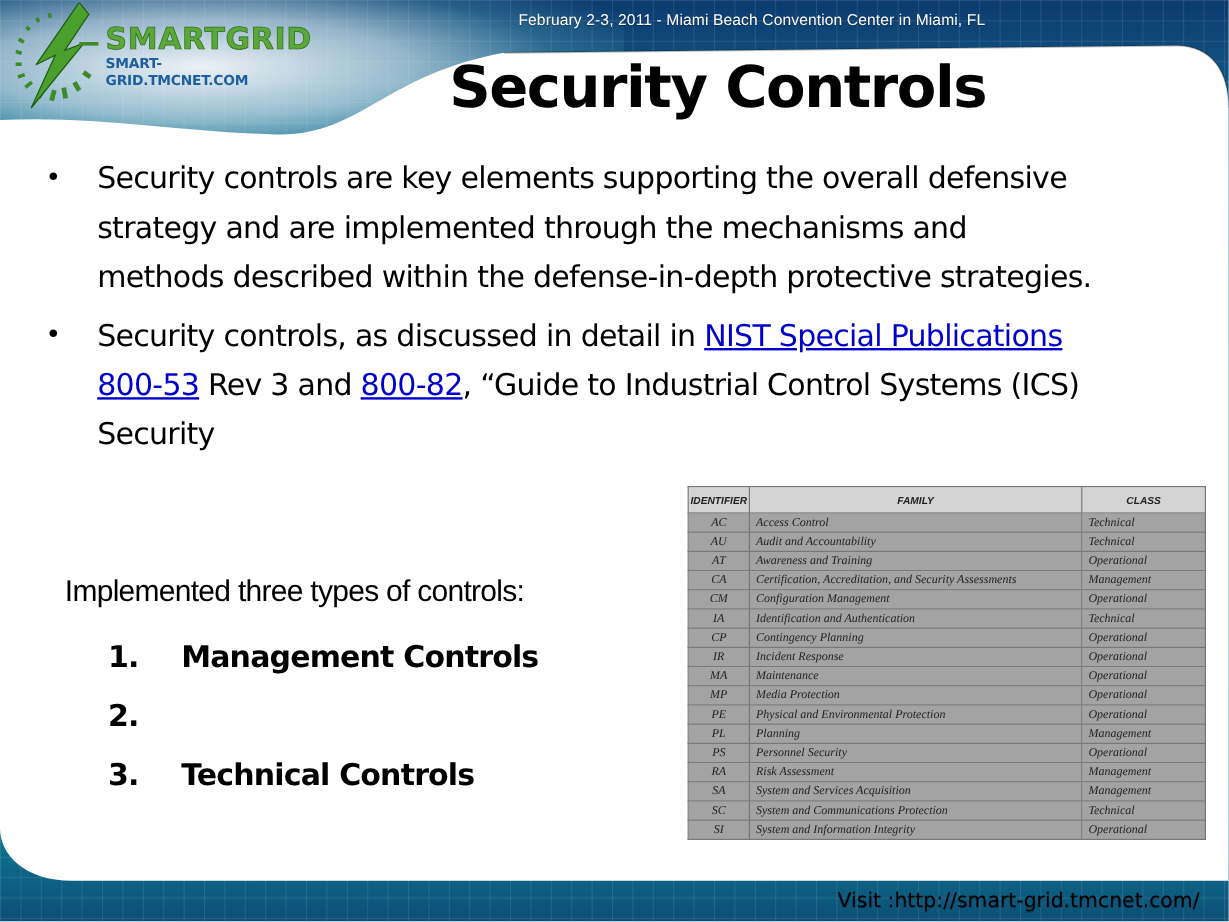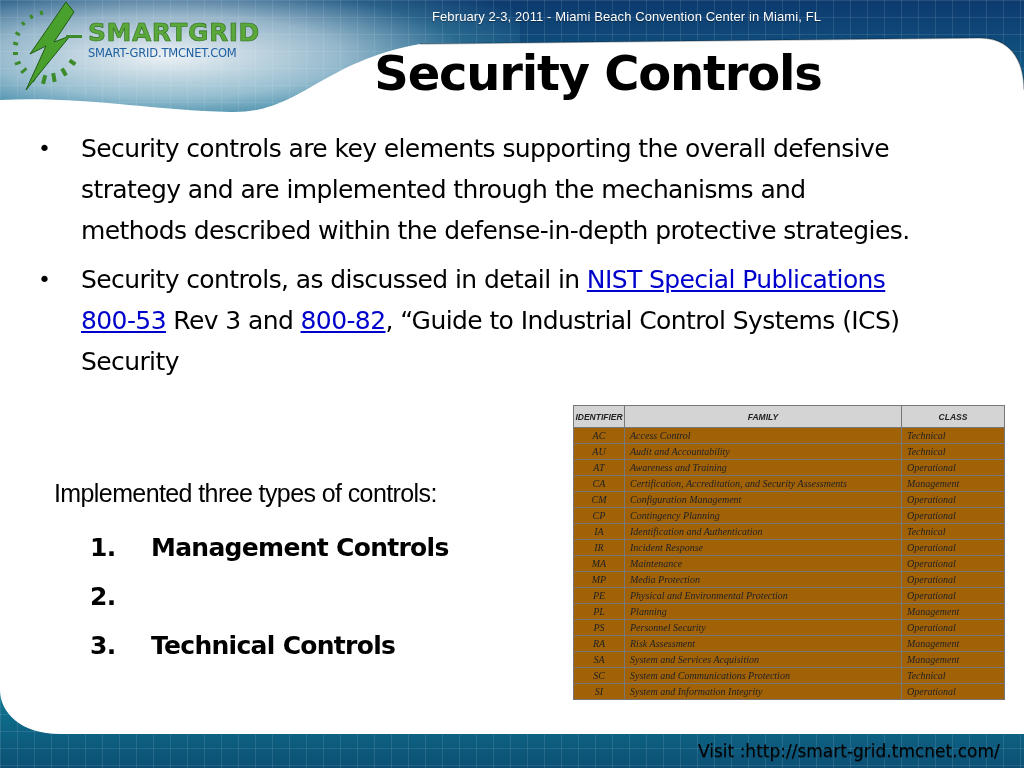--- a/index.html
+++ b/index.html
@@ -38,21 +38,21 @@
   .logo-bolt { position: absolute; left: 0; top: 0; }
   .logo-title {
     position: absolute; left: 80px; top: 16px;
     font-family: "DejaVu Sans", sans-serif; font-weight: bold;
     font-size: 25px; letter-spacing: 0.5px;
     color: #5aa83a;
     -webkit-text-stroke: 0.6px #2e6a1e;
   }
   .logo-url {
     position: absolute; left: 80px; top: 44px;
-    font-family: "DejaVu Sans", sans-serif; font-weight: normal;
+    font-family: "DejaVu Sans", sans-serif; font-weight: bold;
     font-size: 11.5px; color: #1e5fa0; letter-spacing: -0.2px;
   }
   .slide-title {
     position: absolute; left: 0; width: 1196px; top: 45px; text-align: center;
     font-family: "DejaVu Sans", sans-serif; font-weight: bold;
     font-size: 48px; color: #000000; letter-spacing: -1.2px;
   }
   .body-text {
     position: absolute; left: 38px; top: 128px; width: 880px;
     font-family: "DejaVu Sans", sans-serif;
@@ -79,21 +79,21 @@
   .controls-table {
     position: absolute; left: 573px; top: 405px; width: 432px;
     border-collapse: collapse;
     font-family: "Liberation Serif", serif; font-size: 10px; color: #222; font-style: italic;
   }
   .controls-table th {
     background: #d4d4d4; font-family: "Liberation Sans", sans-serif; font-weight: bold;
     font-size: 8.5px; height: 19px; border: 1px solid #777; color: #222;
   }
   .controls-table td {
-    border: 1px solid #777; height: 15px; padding: 0 5px; background: #a16207;
+    border: 1px solid #777; height: 15px; padding: 0 5px; background: #a3a3a3;
   }
   .controls-table td.id { text-align: center; width: 50px; padding: 0; }
   .controls-table td.cls { width: 92px; }
   .footer-visit {
     position: absolute; left: 698px; top: 741px;
     color: #000000; font-family: "DejaVu Sans", sans-serif; font-size: 17px;
     text-shadow: 0 1px 1px rgba(0,0,0,0.4);
   }
 </style>
 </head>
@@ -200,30 +200,30 @@
         <td class="id">CA</td>
         <td>Certification, Accreditation, and Security Assessments</td>
         <td class="cls">Management</td>
       </tr>
     <tr>
         <td class="id">CM</td>
         <td>Configuration Management</td>
         <td class="cls">Operational</td>
       </tr>
     <tr>
+        <td class="id">IA</td>
+        <td>Identification and Authentication</td>
+        <td class="cls">Technical</td>
+      </tr>
+    <tr>
         <td class="id">CP</td>
         <td>Contingency Planning</td>
         <td class="cls">Operational</td>
       </tr>
     <tr>
-        <td class="id">IA</td>
-        <td>Identification and Authentication</td>
-        <td class="cls">Technical</td>
-      </tr>
-    <tr>
         <td class="id">IR</td>
         <td>Incident Response</td>
         <td class="cls">Operational</td>
       </tr>
     <tr>
         <td class="id">MA</td>
         <td>Maintenance</td>
         <td class="cls">Operational</td>
       </tr>
     <tr>

